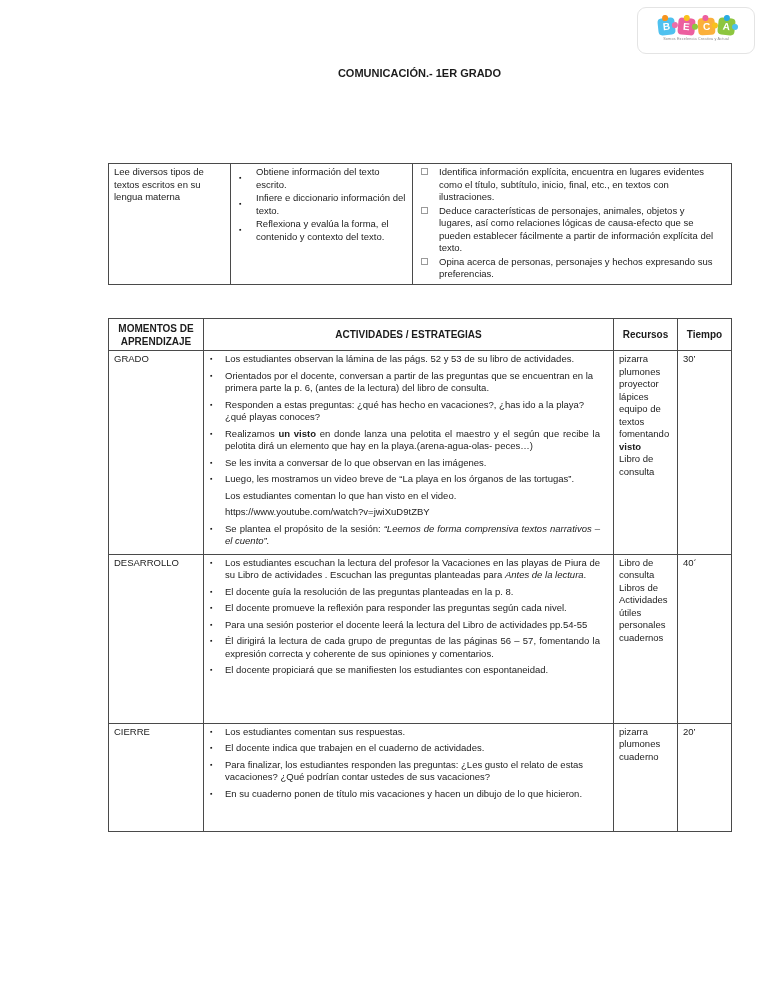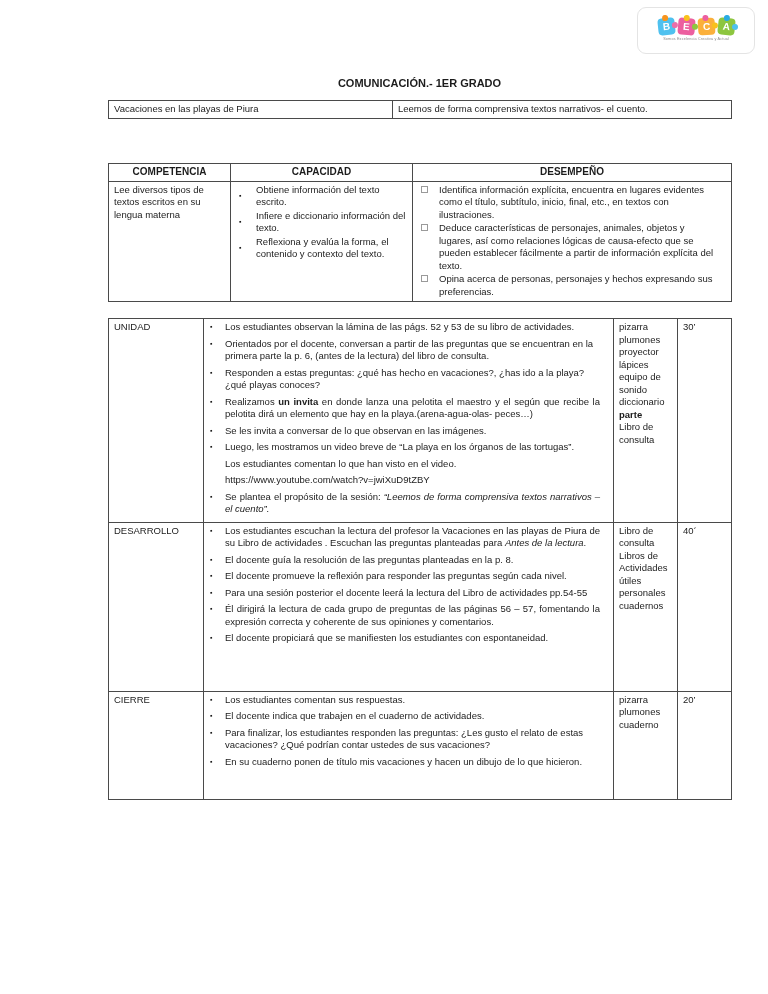--- a/index.html
+++ b/index.html
@@ -33,21 +33,21 @@
   .logo-piece:nth-child(2){ transform:rotate(5deg); }
   .logo-piece:nth-child(3){ transform:rotate(-4deg); }
   .logo-piece:nth-child(4){ transform:rotate(6deg); }
   .logo-tagline {
     font-size:6px; color:#8a8a8a; white-space:nowrap;
     transform:scale(0.62); transform-origin:center top; letter-spacing:0.3px;
   }
 
   
   .doc-title {
-    position:absolute; top:77px; left:108px; width:623px;
+    position:absolute; top:67px; left:108px; width:623px;
     text-align:center; font-weight:bold; font-size:11px;
   }
 
   
   table.doc { border-collapse:collapse; position:absolute; left:108px; table-layout:fixed; }
   table.doc td, table.doc th {
     border:1px solid #4a4a4a; font-size:9.5px; line-height:12.5px;
     padding:2px 5px; vertical-align:top; text-align:left; font-weight:normal;
     overflow:hidden;
   }
@@ -118,39 +118,30 @@
   <div class="doc-title">COMUNICACIÓN.- 1ER GRADO</div>
 
   <table class="doc" id="info-table">
     <colgroup>
         <col style="width:152px">
         <col style="width:132px">
         <col style="width:121px">
         <col style="width:218px">
       </colgroup>
     <tbody>
-    <tr class="r3">
-      <td colspan="2">Vacaciones en las playas de Piura</td>
-      <td colspan="2">Leemos de forma comprensiva textos narrativos- el cuento.</td>
-    </tr>
   </tbody>
     </table>
 
   <table class="doc" id="comp-table">
     <colgroup>
         <col style="width:122px">
         <col style="width:182px">
         <col style="width:319px">
       </colgroup>
     <tbody>
-        <tr class="hdr">
-      <td>COMPETENCIA</td>
-      <td>CAPACIDAD</td>
-      <td>DESEMPEÑO</td>
-    </tr>
     <tr class="body">
       <td class="comp-text">Lee diversos tipos de textos escritos en su lengua materna</td>
       <td>
             <div class="cap-par">
               <span class="cap-bullet">▪</span>
               <span class="cap-text">Obtiene información del texto escrito.</span>
             </div>
             <div class="cap-par">
               <span class="cap-bullet">▪</span>
               <span class="cap-text">Infiere e diccionario información del texto.</span>
@@ -179,38 +170,44 @@
     </table>
 
   <table class="doc" id="mom-table">
     <colgroup>
         <col style="width:95px">
         <col style="width:410px">
         <col style="width:64px">
         <col style="width:54px">
       </colgroup>
     <tbody>
+      <tr class="hdr">
+        <td>MOMENTOS DE APRENDIZAJE</td>
+        <td>ACTIVIDADES / ESTRATEGIAS</td>
+        <td>Recursos</td>
+        <td>Tiempo</td>
+      </tr>
     <tr class="m-row m-row-0">
-          <td class="momento-cell">UNIDAD</td>
+          <td class="momento-cell">GRADO</td>
           <td class="act-cell">
             <div class="act-par">
               <span class="act-bullet">▪</span>
               <span class="act-text"><span>Los estudiantes observan la lámina de las págs. 52 y 53 de su libro de actividades.</span></span>
             </div>
             <div class="act-par">
               <span class="act-bullet">▪</span>
               <span class="act-text"><span>Orientados por el docente, conversan a partir de las preguntas que se encuentran en la primera parte la p. 6, (antes de la lectura) del libro de consulta.</span></span>
             </div>
             <div class="act-par">
               <span class="act-bullet">▪</span>
               <span class="act-text"><span>Responden a estas preguntas: ¿qué has hecho en vacaciones?, ¿has ido a la playa? ¿qué playas conoces?</span></span>
             </div>
             <div class="act-par">
               <span class="act-bullet">▪</span>
-              <span class="act-text justify"><span>Realizamos </span><span style="font-weight: bold;">un invita</span><span> en donde lanza una pelotita el maestro y el según que recibe la pelotita dirá un elemento que hay en la playa.(arena-agua-olas- peces…)</span></span>
+              <span class="act-text justify"><span>Realizamos </span><span style="font-weight: bold;">un visto</span><span> en donde lanza una pelotita el maestro y el según que recibe la pelotita dirá un elemento que hay en la playa.(arena-agua-olas- peces…)</span></span>
             </div>
             <div class="act-par">
               <span class="act-bullet">▪</span>
               <span class="act-text"><span>Se les invita a conversar de lo que observan en las imágenes.</span></span>
             </div>
             <div class="act-par">
               <span class="act-bullet">▪</span>
               <span class="act-text"><span>Luego, les mostramos un video breve de “La playa en los órganos de las tortugas”.</span></span>
             </div>
             <div class="act-par">
@@ -224,23 +221,23 @@
             <div class="act-par">
               <span class="act-bullet">▪</span>
               <span class="act-text justify"><span>Se plantea el propósito de la sesión: </span><span style="font-style: italic;">“Leemos de forma comprensiva textos narrativos –el cuento”.</span></span>
             </div>
           </td>
           <td class="rec-cell">
             <div>pizarra</div>
             <div>plumones</div>
             <div>proyector</div>
             <div>lápices</div>
-            <div>equipo de sonido</div>
-            <div>diccionario</div>
-            <div style="font-weight: bold;">parte</div>
+            <div>equipo de textos</div>
+            <div>fomentando</div>
+            <div style="font-weight: bold;">visto</div>
             <div>Libro de consulta</div>
           </td>
           <td class="time-cell">30’</td>
         </tr>
         <tr class="m-row m-row-1">
           <td class="momento-cell">DESARROLLO</td>
           <td class="act-cell">
             <div class="act-par">
               <span class="act-bullet">▪</span>
               <span class="act-text justify"><span>Los estudiantes escuchan la lectura del profesor  la Vacaciones en las playas de Piura de su  Libro de actividades . Escuchan las preguntas planteadas para </span><span style="font-style: italic;">Antes de la lectura</span><span>.</span></span>

